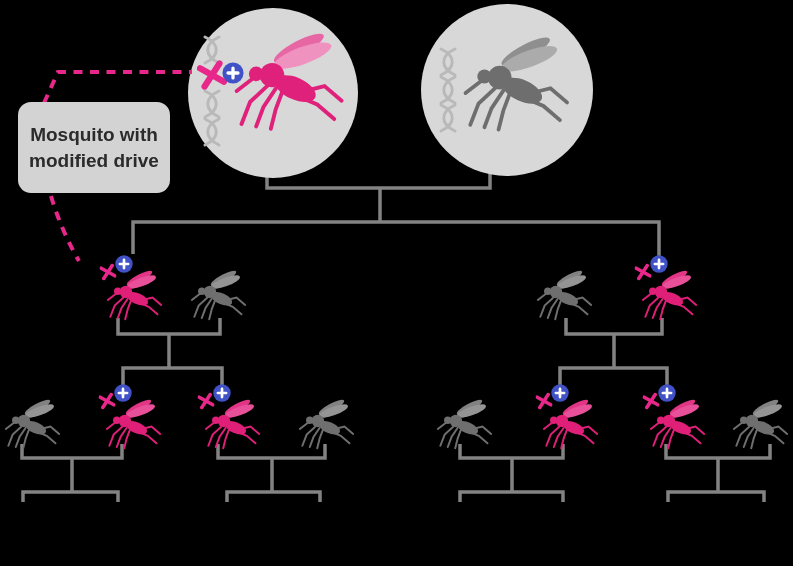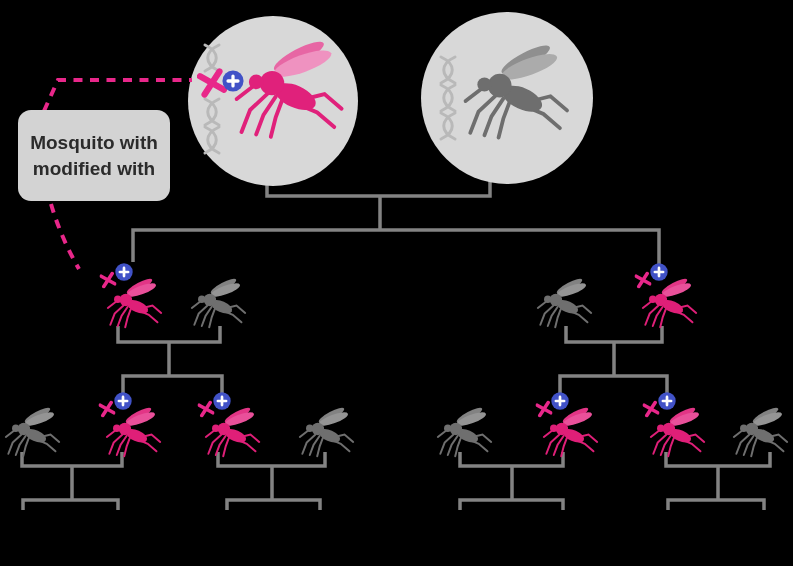--- a/index.html
+++ b/index.html
@@ -2,21 +2,20 @@
 <html style="--background: #000000; --circle-fill: #D8D8D8; --label-fill: #D3D3D3; --label-text: #2B2B2B; --line: #838383; --leader-pink: #E8278A; --blue: #4152C7; --plus-cross: #FFFFFF; --helix: #B9B9B9; --x-chromosome: #E8278A; --pink-body: #DF1F78; --pink-wing: #E9509A; --pink-wing2: #E23586; --pink-big-body: #E0217B; --pink-big-wing: #EF92C0; --pink-big-wing2: #E766A4; --gray-body: #6F6F6F; --gray-wing: #949494; --gray-wing2: #828282; --gray-big-body: #6E6E6E; --gray-big-wing: #ABABAB; --gray-big-wing2: #8F8F8F;"><head>
 <meta charset="utf-8">
 <style>
   html,body{margin:0;padding:0;background:#000;}
   .stage{
     position:relative;
     width:793px;height:502px;
     overflow:hidden;
     background:var(--background,#000);
     font-family:"Liberation Sans", sans-serif;
-    margin-top:8px;
   }
   svg{position:absolute;left:0;top:0;}
   
   .tree-line{stroke:var(--line,#838383);stroke-width:3.5;fill:none;}
   .leader{stroke:var(--leader-pink,#E8278A);stroke-width:4;fill:none;stroke-dasharray:9 7.5;}
   
   .parent-circle{fill:var(--circle-fill,#D8D8D8);}
   
   .helix-strand{stroke:var(--helix,#B9B9B9);stroke-width:3;fill:none;stroke-linecap:round;}
   
@@ -268,15 +267,15 @@
             </g>
             <use href="#x-chrom" x="-8.5" y="5.5" width="17" height="17"></use>
             <use href="#plus-badge" x="6.5" y="-3.5" width="19" height="19"></use>
           </g>
         </g>
       </g>
   </svg>
 
   <div class="label-box">
     <span>Mosquito with</span>
-    <span>modified with</span>
+    <span>modified drive</span>
   </div>
 </div>
 
 </body></html>

